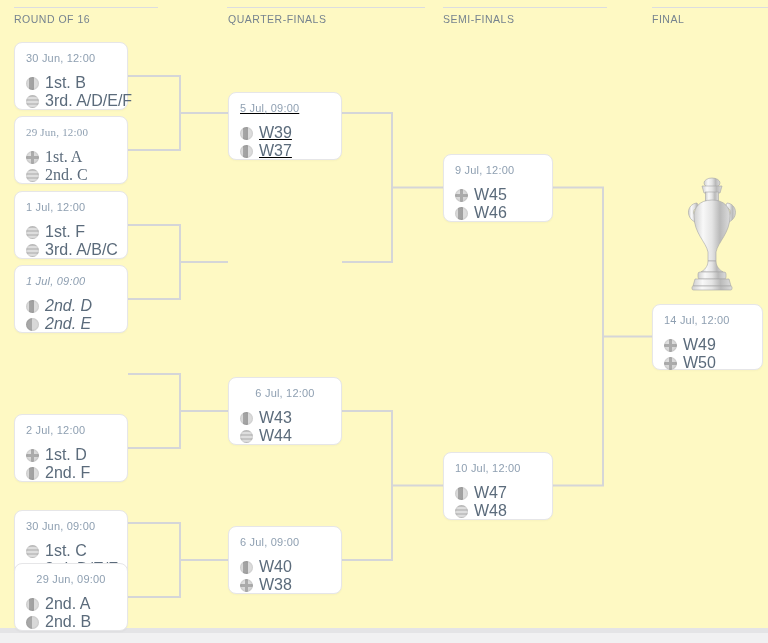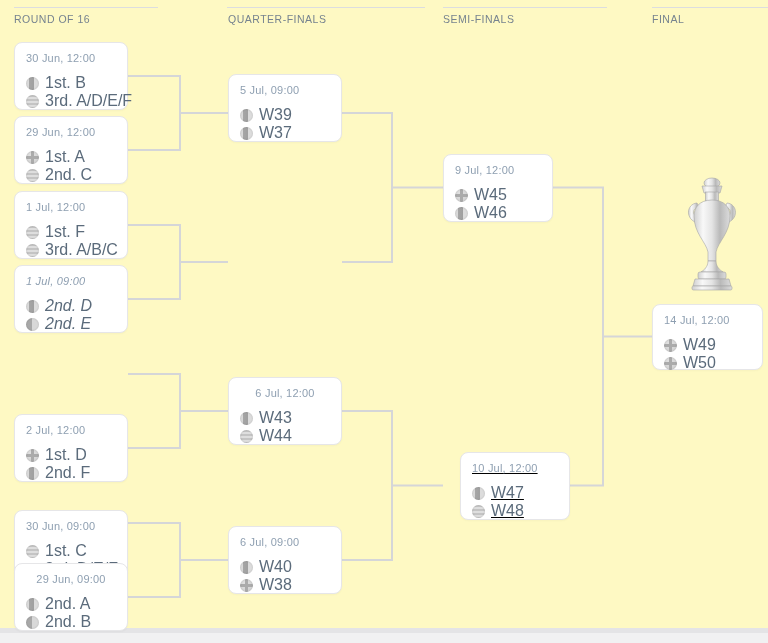--- a/index.html
+++ b/index.html
@@ -87,21 +87,21 @@
       <div class="match-date">30 Jun, 12:00</div>
       <div class="team-row">
         <span class="ball ball-vstripe"></span>
         <span class="team-name">1st. B</span>
       </div>
       <div class="team-row">
         <span class="ball ball-hstripes"></span>
         <span class="team-name">3rd. A/D/E/F</span>
       </div>
     </div>
-    <div class="match-card" style="left: 14px; top: 116px; width: 114px; height: 68px;">
+    <div class="match-card" style="left: 14px; top: 116px; width: 114px; height: 68px; font-family: Liberation Serif, serif;">
       <div class="match-date">29 Jun, 12:00</div>
       <div class="team-row">
         <span class="ball ball-cross"></span>
         <span class="team-name">1st. A</span>
       </div>
       <div class="team-row">
         <span class="ball ball-hstripes"></span>
         <span class="team-name">2nd. C</span>
       </div>
     </div>
@@ -153,21 +153,21 @@
       <div class="match-date">29 Jun, 09:00</div>
       <div class="team-row">
         <span class="ball ball-vstripe"></span>
         <span class="team-name">2nd. A</span>
       </div>
       <div class="team-row">
         <span class="ball ball-half"></span>
         <span class="team-name">2nd. B</span>
       </div>
     </div>
-    <div class="match-card" style="left: 228px; top: 74px; width: 114px; height: 68px;">
+    <div class="match-card" style="left: 228px; top: 92px; width: 114px; height: 68px; text-decoration: underline;">
       <div class="match-date">5 Jul, 09:00</div>
       <div class="team-row">
         <span class="ball ball-vstripe"></span>
         <span class="team-name">W39</span>
       </div>
       <div class="team-row">
         <span class="ball ball-vstripe"></span>
         <span class="team-name">W37</span>
       </div>
     </div>
@@ -197,21 +197,21 @@
       <div class="match-date">9 Jul, 12:00</div>
       <div class="team-row">
         <span class="ball ball-cross"></span>
         <span class="team-name">W45</span>
       </div>
       <div class="team-row">
         <span class="ball ball-vstripe"></span>
         <span class="team-name">W46</span>
       </div>
     </div>
-    <div class="match-card" style="left: 460px; top: 452px; width: 110px; height: 68px; text-decoration: underline;">
+    <div class="match-card" style="left: 443px; top: 452px; width: 110px; height: 68px;">
       <div class="match-date">10 Jul, 12:00</div>
       <div class="team-row">
         <span class="ball ball-vstripe"></span>
         <span class="team-name">W47</span>
       </div>
       <div class="team-row">
         <span class="ball ball-hstripes"></span>
         <span class="team-name">W48</span>
       </div>
     </div>

